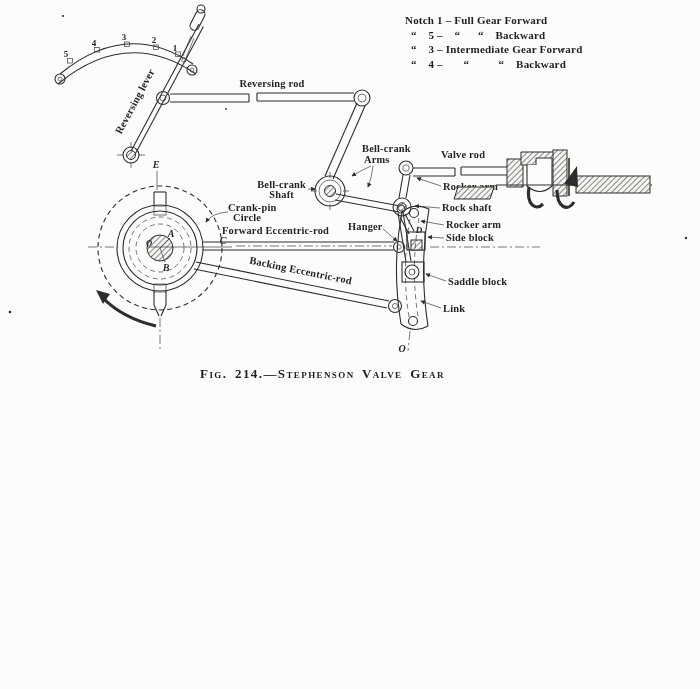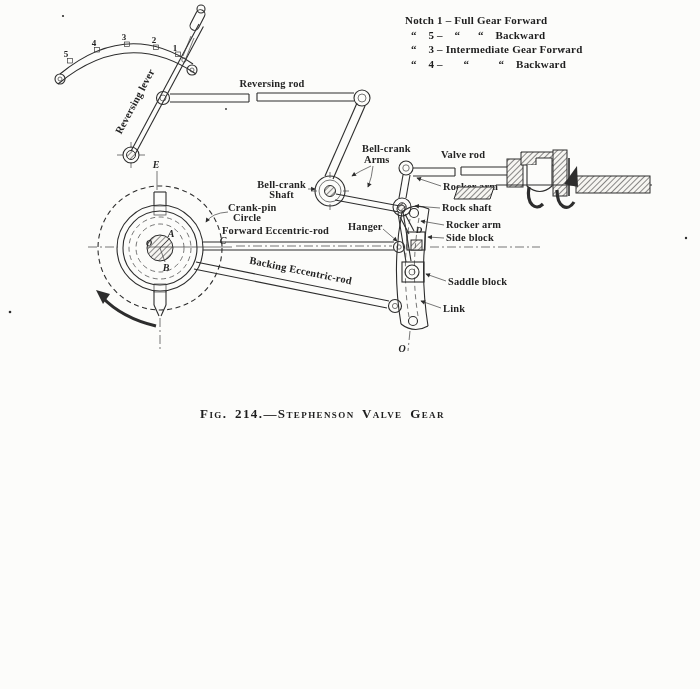--- a/index.html
+++ b/index.html
@@ -4,21 +4,21 @@
 <style>
   html,body{margin:0;padding:0;background:#e8e8e8;}
   .page{position:relative;width:700px;height:689px;background:#fcfcfa;overflow:hidden;
         font-family:"Liberation Serif",serif;}
   .legend{position:absolute;left:366px;top:13px;color:#1e1e1e;
           font-family:"Liberation Serif",serif;font-weight:bold;font-size:11px;
           line-height:14.6px;letter-spacing:.2px;margin-left:39px;}
   .legend div{white-space:pre;}
   .caption{position:absolute;left:0;top:366px;width:645px;text-align:center;
            color:#1e1e1e;font-family:"Liberation Serif",serif;font-weight:bold;
-           font-size:13px;font-variant:small-caps;letter-spacing:1.4px;word-spacing:3px;margin-top:40px;}
+           font-size:13px;font-variant:small-caps;letter-spacing:1.4px;word-spacing:3px;}
   svg.diagram{position:absolute;left:0;top:0;}
   .ln{stroke:#2d2d2d;stroke-width:1.1;fill:none;}
   .thk{stroke-width:3.2;}
   .med{stroke-width:1.6;}
   .thin{stroke:#3d3d3d;stroke-width:.7;fill:none;}
   .dsh{stroke-dasharray:5 3.5;}
   .dd{stroke-dasharray:9 3 2 3;}
   .fil{fill:#2d2d2d;stroke:none;}
   .hat{fill:url(#h45);stroke:#2d2d2d;stroke-width:1;}
   .wht{fill:#fcfcfa;}

